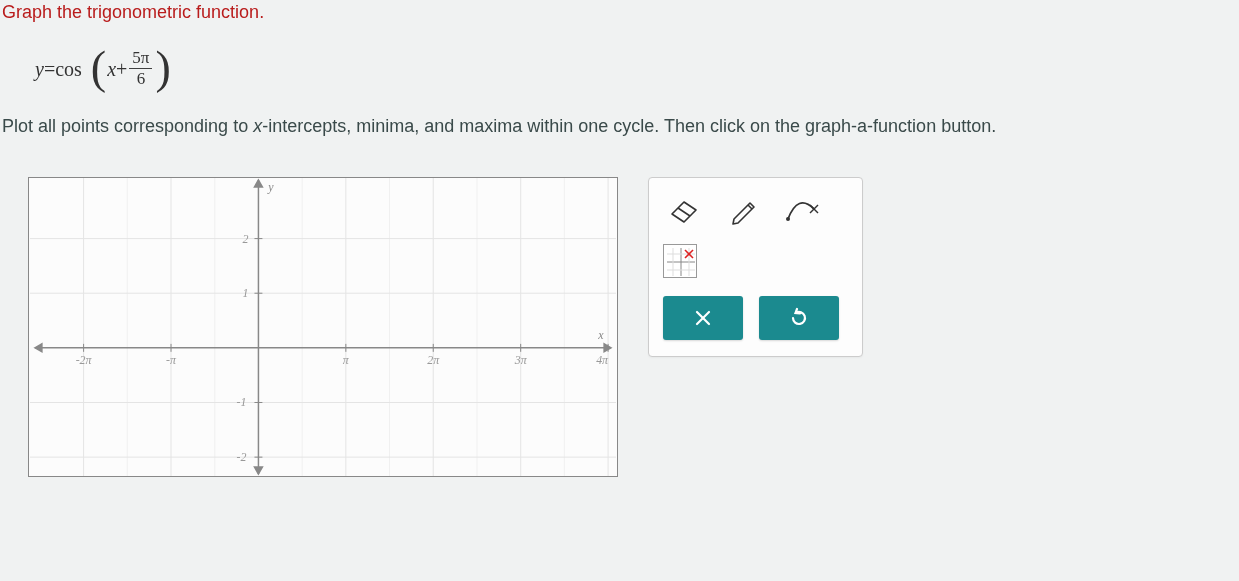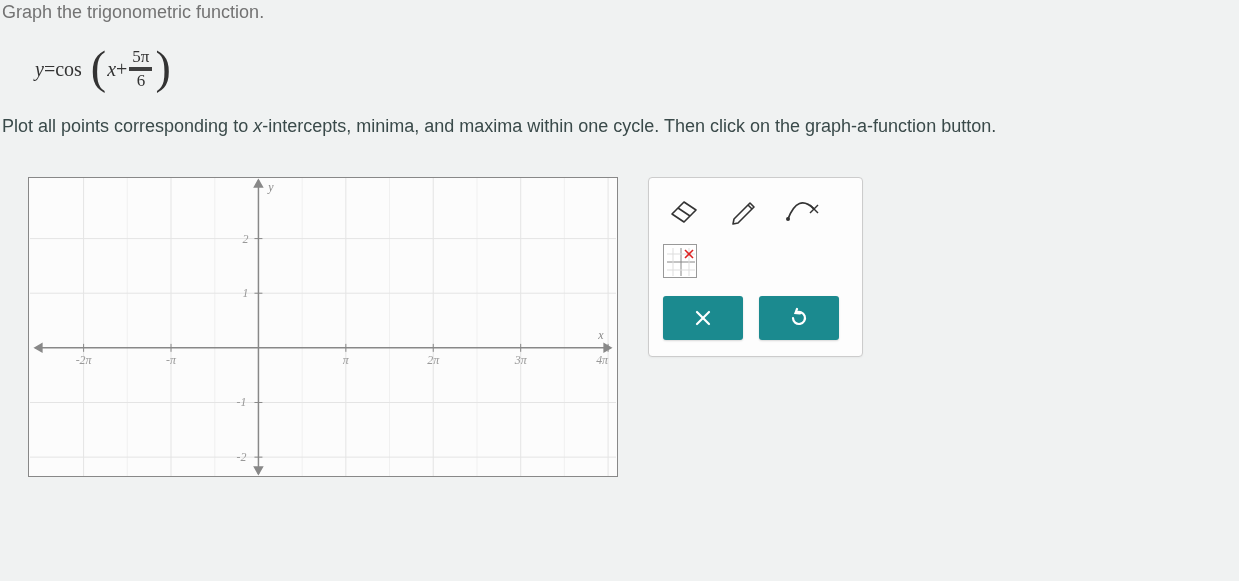--- a/index.html
+++ b/index.html
@@ -7,21 +7,21 @@
       font-family: 'Segoe UI', Verdana, sans-serif;
       background: #f0f2f2;
       width: 1239px;
       height: 581px;
       padding: 0;
       color: #3a4a4a;
       position: relative;
     }
     .prompt-title {
       font-size: 18px;
-      color: #737373;
+      color: #b91c1c;
       padding: 2px 0 0 2px;
     }
     .equation {
       font-family: 'Cambria Math', 'Times New Roman', serif;
       font-size: 20px;
       font-style: italic;
       color: #333;
       padding: 20px 0 20px 35px;
       display: flex;
       align-items: center;
@@ -37,21 +37,21 @@
     .fraction {
       display: inline-flex;
       flex-direction: column;
       align-items: center;
       font-style: normal;
       font-size: 17px;
       position: relative;
       top: -1px;
       margin: 0 2px;
     }
-    .fraction .num { border-bottom: 4px solid #404040; padding: 0 3px; }
+    .fraction .num { border-bottom: 1px solid #404040; padding: 0 3px; }
     .fraction .den { padding: 0 3px; }
     .instructions {
       font-size: 18px;
       color: #3a4a4a;
       padding: 0 16px 0 2px;
     }
     .instructions .ital { font-style: italic; }
     .work-area {
       display: flex;
       gap: 30px;

